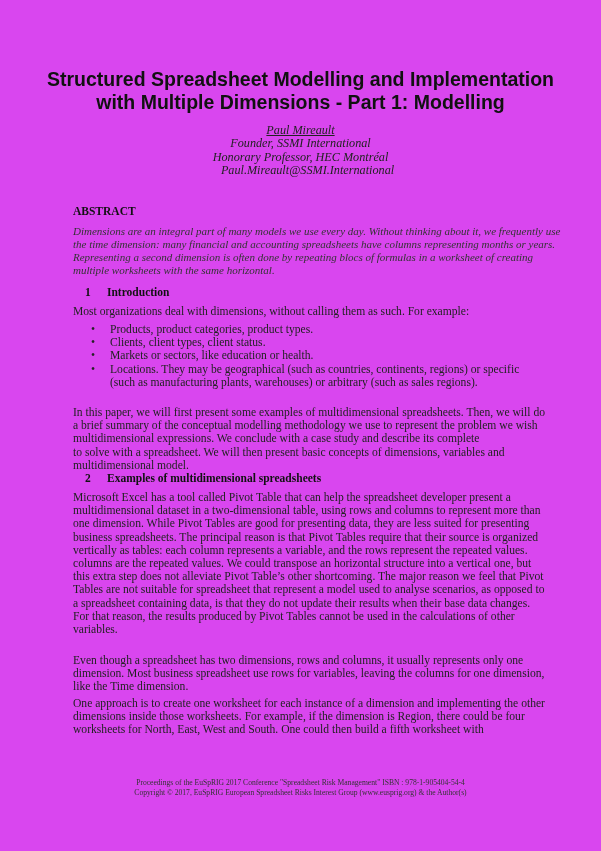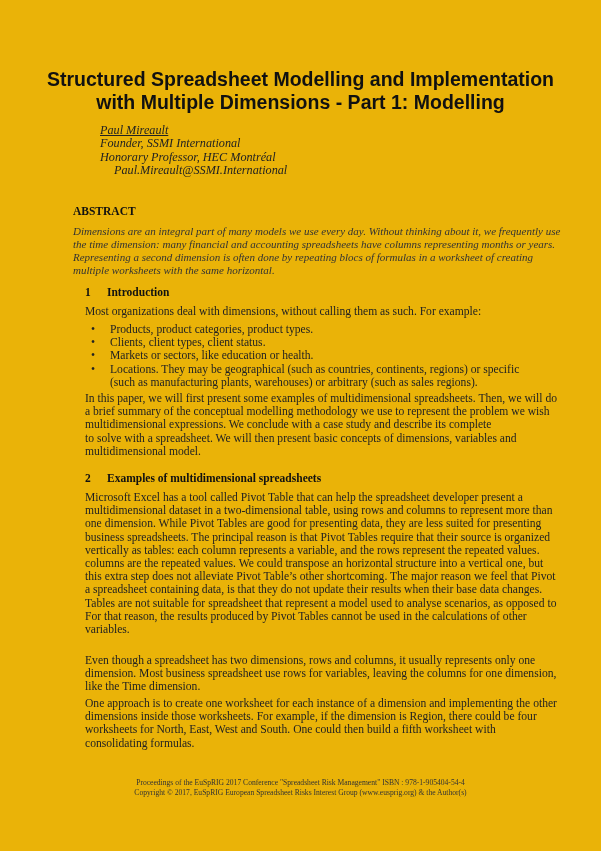--- a/index.html
+++ b/index.html
@@ -1,27 +1,27 @@
 <!DOCTYPE html>
 <html><head>
 <meta charset="utf-8">
 <style>
   html, body { margin: 0; padding: 0; background: #ffffff; }
   body { width: 601px; height: 851px; position: relative; overflow: hidden; color: #1a1a1a; }
-  .page { position: absolute; left: 0; top: 0; width: 601px; height: 851px; background: #eab308; }
+  .page { position: absolute; left: 0; top: 0; width: 601px; height: 851px; background: #d946ef; }
   .title {
     position: absolute; left: 40px; width: 521px; top: 68px;
     font-family: "Liberation Sans", sans-serif; font-weight: bold;
     font-size: 19.5px; line-height: 23px; text-align: center; color: #111;
   }
   .title div { white-space: nowrap; }
   .authors {
     position: absolute; left: 100px; width: 401px; top: 124px;
     font-family: "Liberation Serif", serif; font-style: italic;
-    font-size: 12.2px; line-height: 13.3px; text-align: left; color: #222;
+    font-size: 12.2px; line-height: 13.3px; text-align: center; color: #222;
   }
   .authors .name { text-decoration: underline; }
   .abstract-head {
     position: absolute; left: 73px; top: 205px;
     font-family: "Liberation Serif", serif; font-weight: bold; font-size: 11.5px; color: #111;
   }
   .abstract-text {
     position: absolute; left: 73px; width: 460px; top: 225px;
     font-family: "Liberation Serif", serif; font-style: italic;
     font-size: 11px; line-height: 13px; color: #333;
@@ -30,21 +30,21 @@
   .sec-head {
     position: absolute; left: 85px;
     font-family: "Liberation Serif", serif; font-weight: bold; font-size: 11.5px; color: #111;
     white-space: nowrap;
   }
   .sec-head .num { display: inline-block; width: 22px; }
   .para {
     position: absolute; left: 73px; width: 462px;
     font-family: "Liberation Serif", serif; font-size: 11.6px; line-height: 13.2px; color: #222;
   }
-  .para div { white-space: nowrap; margin-left: 12px; }
+  .para div { white-space: nowrap; }
   .bullets { position: absolute; left: 73px; width: 462px; top: 323px;
     font-family: "Liberation Serif", serif; font-size: 11.6px; line-height: 13.2px; color: #222; }
   .bullet-item { position: relative; padding-left: 37px; }
   .bullet-item .dot { position: absolute; left: 18px; top: 0; }
   .bullet-item div { white-space: nowrap; }
   .footer {
     position: absolute; left: 40px; width: 521px; top: 778px;
     font-family: "Liberation Serif", serif; font-size: 7.6px; line-height: 9.5px;
     text-align: center; color: #333;
   }
@@ -95,57 +95,56 @@
       <span class="dot">•</span>
       <div>Markets or sectors, like education or health.</div>
     </div>
     <div class="bullet-item">
       <span class="dot">•</span>
       <div>Locations. They may be geographical (such as countries, continents, regions) or specific</div>
       <div>(such as manufacturing plants, warehouses) or arbitrary (such as sales regions).</div>
     </div>
   </div>
 
-  <div class="para" style="top:392px;">
+  <div class="para" style="top:406px;">
     <div>In this paper, we will first present some examples of multidimensional spreadsheets. Then, we will do</div>
     <div>a brief summary of the conceptual modelling methodology we use to represent the problem we wish</div>
     <div>multidimensional expressions. We conclude with a case study and describe its complete</div>
     <div>to solve with a spreadsheet. We will then present basic concepts of dimensions, variables and</div>
     <div>multidimensional model.</div>
   </div>
 
   <div class="sec-head" style="top:472px;">
     <span class="num">2</span><span>Examples of multidimensional spreadsheets</span>
   </div>
 
   <div class="para" style="top:491px;">
     <div>Microsoft Excel has a tool called Pivot Table that can help the spreadsheet developer present a</div>
     <div>multidimensional dataset in a two-dimensional table, using rows and columns to represent more than</div>
     <div>one dimension. While Pivot Tables are good for presenting data, they are less suited for presenting</div>
     <div>business spreadsheets. The principal reason is that Pivot Tables require that their source is organized</div>
     <div>vertically as tables: each column represents a variable, and the rows represent the repeated values.</div>
     <div>columns are the repeated values. We could transpose an horizontal structure into a vertical one, but</div>
     <div>this extra step does not alleviate Pivot Table’s other shortcoming. The major reason we feel that Pivot</div>
+    <div>Tables are not suitable for spreadsheet that represent a model used to analyse scenarios, as opposed to</div>
     <div>a spreadsheet containing data, is that they do not update their results when their base data changes.</div>
-    <div>Tables are not suitable for spreadsheet that represent a model used to analyse scenarios, as opposed to</div>
     <div>For that reason, the results produced by Pivot Tables cannot be used in the calculations of other</div>
     <div>variables.</div>
   </div>
 
   <div class="para" style="top:654px;">
     <div>Even though a spreadsheet has two dimensions, rows and columns, it usually represents only one</div>
     <div>dimension. Most business spreadsheet use rows for variables, leaving the columns for one dimension,</div>
     <div>like the Time dimension.</div>
   </div>
 
   <div class="para" style="top:697px;">
     <div>One approach is to create one worksheet for each instance of a dimension and implementing the other</div>
     <div>dimensions inside those worksheets. For example, if the dimension is Region, there could be four</div>
     <div>worksheets for North, East, West and South. One could then build a fifth worksheet with</div>
-    <div>consolidating formulas.</div>
   </div>
 
   <div class="footer">
     <div>Proceedings of the EuSpRIG 2017 Conference "Spreadsheet Risk Management" ISBN : 978-1-905404-54-4</div>
     <div>Copyright © 2017, EuSpRIG European Spreadsheet Risks Interest Group (www.eusprig.org) &amp; the Author(s)</div>
   </div>
 
 </div>
 
 </body></html>

